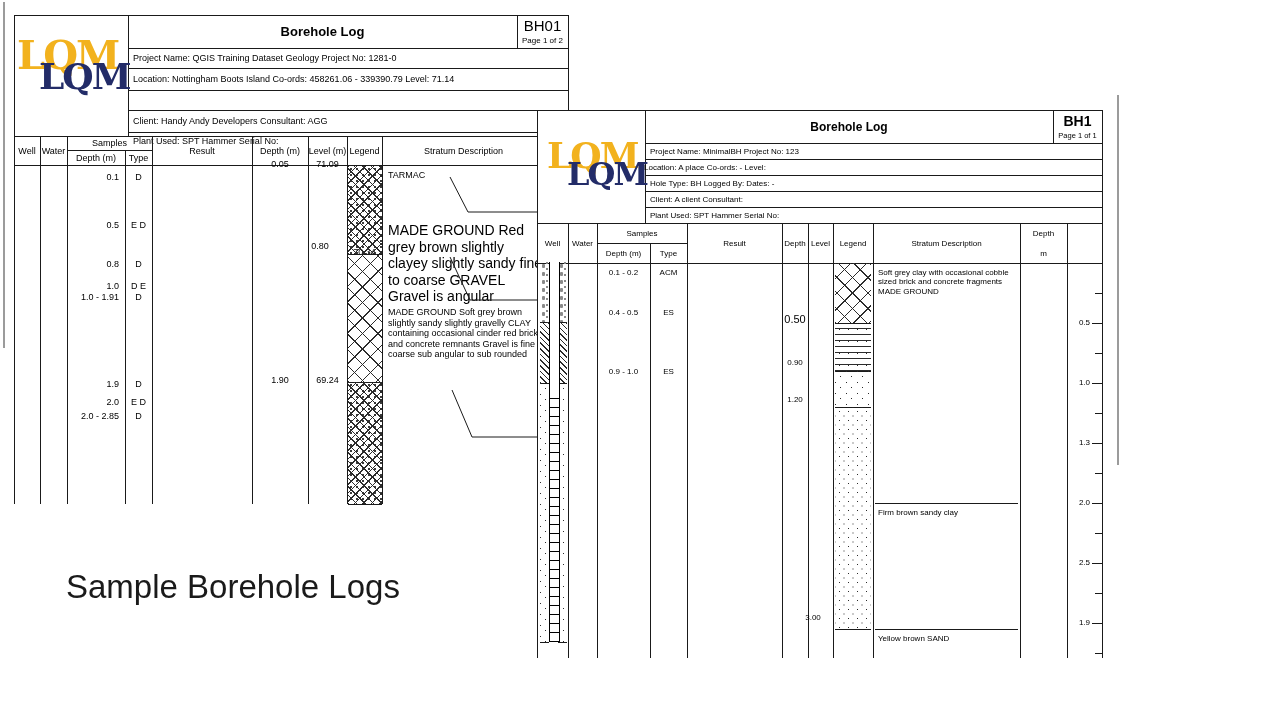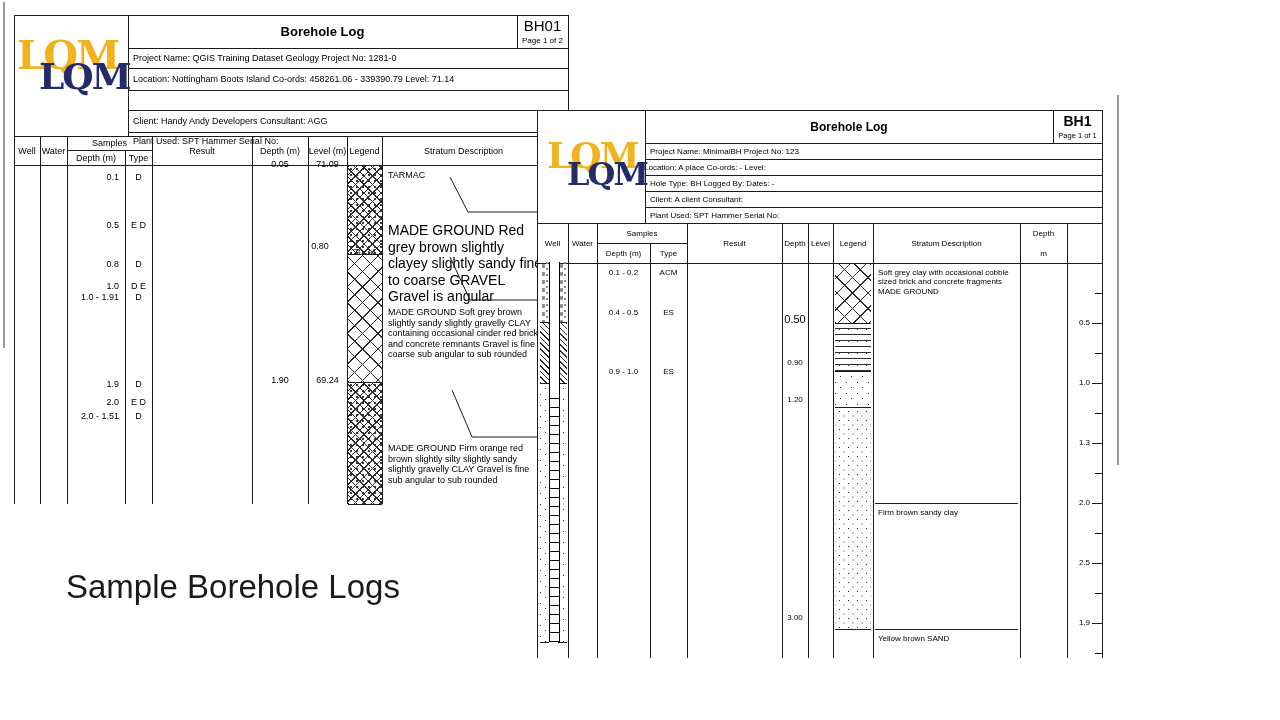--- a/index.html
+++ b/index.html
@@ -111,35 +111,34 @@
       <div class="sampleDepth" style="left: 64px; top: 254px; width: 52px; font-size: 9px;">0.8</div>
       <div class="sampleType" style="left: 122px; top: 254px; width: 27px; font-size: 9px;">D</div>
       <div class="sampleDepth" style="left: 64px; top: 276px; width: 52px; font-size: 9px;">1.0</div>
       <div class="sampleType" style="left: 122px; top: 276px; width: 27px; font-size: 9px;">D E</div>
       <div class="sampleDepth" style="left: 64px; top: 287px; width: 52px; font-size: 9px;">1.0 - 1.91</div>
       <div class="sampleType" style="left: 122px; top: 287px; width: 27px; font-size: 9px;">D</div>
       <div class="sampleDepth" style="left: 64px; top: 374px; width: 52px; font-size: 9px;">1.9</div>
       <div class="sampleType" style="left: 122px; top: 374px; width: 27px; font-size: 9px;">D</div>
       <div class="sampleDepth" style="left: 64px; top: 392px; width: 52px; font-size: 9px;">2.0</div>
       <div class="sampleType" style="left: 122px; top: 392px; width: 27px; font-size: 9px;">E D</div>
-      <div class="sampleDepth" style="left: 64px; top: 406px; width: 52px; font-size: 9px;">2.0 - 1.51</div>
+      <div class="sampleDepth" style="left: 64px; top: 406px; width: 52px; font-size: 9px;">2.0 - 2.85</div>
       <div class="sampleType" style="left: 122px; top: 406px; width: 27px; font-size: 9px;">D</div>
       <div class="mark" style="left: 249px; top: 154px; width: 56px; font-size: 9px;">0.05</div>
       <div class="mark" style="left: 305px; top: 154px; width: 39px; font-size: 9px;">71.09</div>
       <div class="mark" style="left: 249px; top: 236px; width: 56px; font-size: 9px; margin-left: 40px;">0.80</div>
       <div class="mark" style="left: 305px; top: 242px; width: 39px; font-size: 9px; padding-left: 37px;">70.34</div>
       <div class="mark" style="left: 249px; top: 370px; width: 56px; font-size: 9px;">1.90</div>
       <div class="mark" style="left: 305px; top: 370px; width: 39px; font-size: 9px;">69.24</div>
       <div class="legend-seg pat-chainlink" style="left: 345px; top: 161px; width: 34px; height: 88px;"></div>
       <div class="legend-seg pat-diamond" style="left: 345px; top: 249px; width: 34px; height: 128px;"></div>
       <div class="legend-seg pat-chainlink" style="left: 345px; top: 377px; width: 34px; height: 122px;"></div>
       <div class="stratum" style="left: 385px; top: 165px; width: 158px; font-size: 9px;">TARMAC</div>
       <div class="stratum" style="left: 385px; top: 217px; width: 158px; font-size: 14px;">MADE GROUND Red grey brown slightly clayey slightly sandy fine to coarse GRAVEL Gravel is angular</div>
       <div class="stratum" style="left: 385px; top: 302px; width: 158px; font-size: 9px;">MADE GROUND Soft grey brown slightly sandy slightly gravelly CLAY containing occasional cinder red brick and concrete remnants Gravel is fine to coarse sub angular to sub rounded</div>
-      <div class="stratum" style="left: 385px; top: 438px; width: 158px; font-size: 9px;">MADE GROUND Firm orange red brown slightly silty slightly sandy slightly gravelly CLAY Gravel is fine sub angular to sub rounded</div>
     </div>
   <svg id="left-leaders" class="leaders" width="1115" height="502">
       <polyline points="447,172 465,207 542,207" fill="none" stroke="#1a1a1a" stroke-width="1"></polyline>
       <polyline points="447,252 467,295 542,295" fill="none" stroke="#1a1a1a" stroke-width="1"></polyline>
       <polyline points="449,385 469,432 542,432" fill="none" stroke="#1a1a1a" stroke-width="1"></polyline>
     </svg>
 </div>
 
 <div class="greyline" style="left:3px;top:2px;height:346px;"></div>
 <div class="greyline" style="left:1117px;top:95px;height:370px;"></div>
@@ -200,21 +199,21 @@
   <div id="right-body" class="abs" style="left:0;top:0;width:566px;height:548px;">
       <div class="mark" style="left: 60px; top: 158px; width: 53px; font-size: 8px;">0.1 - 0.2</div>
       <div class="mark" style="left: 113px; top: 158px; width: 37px; font-size: 8px;">ACM</div>
       <div class="mark" style="left: 60px; top: 198px; width: 53px; font-size: 8px;">0.4 - 0.5</div>
       <div class="mark" style="left: 113px; top: 198px; width: 37px; font-size: 8px;">ES</div>
       <div class="mark" style="left: 60px; top: 257px; width: 53px; font-size: 8px;">0.9 - 1.0</div>
       <div class="mark" style="left: 113px; top: 257px; width: 37px; font-size: 8px;">ES</div>
       <div class="mark" style="left: 245px; top: 203px; width: 26px; font-size: 11px;">0.50</div>
       <div class="mark" style="left: 245px; top: 248px; width: 26px; font-size: 8px;">0.90</div>
       <div class="mark" style="left: 245px; top: 285px; width: 26px; font-size: 8px;">1.20</div>
-      <div class="mark" style="left: 245px; top: 503px; width: 26px; font-size: 8px;">3.00</div>
+      <div class="mark" style="left: 245px; top: 503px; width: 26px; font-size: 8px; padding-left: 18px;">3.00</div>
       <div class="legend-seg pat-diamond" style="left: 298px; top: 153px; width: 36px; height: 60px;"></div>
       <div class="legend-seg pat-dashes" style="left: 298px; top: 213px; width: 36px; height: 48px;"></div>
       <div class="legend-seg pat-dots-sparse" style="left: 298px; top: 261px; width: 36px; height: 36px;"></div>
       <div class="legend-seg pat-dots-grid" style="left: 298px; top: 297px; width: 36px; height: 222px;"></div>
       <div class="stratum" style="left: 341px; top: 158px; width: 138px; font-size: 8px;">Soft grey clay with occasional cobble sized brick and concrete fragments MADE GROUND</div>
       <div class="stratum" style="left: 341px; top: 398px; width: 138px; font-size: 8px;">Firm brown sandy clay</div>
       <div class="stratum" style="left: 341px; top: 524px; width: 138px; font-size: 8px;">Yellow brown SAND</div>
       <div class="hline" style="left: 338px; top: 393px; width: 143px;"></div>
       <div class="hline" style="left: 338px; top: 519px; width: 143px;"></div>
       <div class="scale-label" style="left: 520px; top: 208px; width: 33px; font-size: 8px;">0.5</div>

